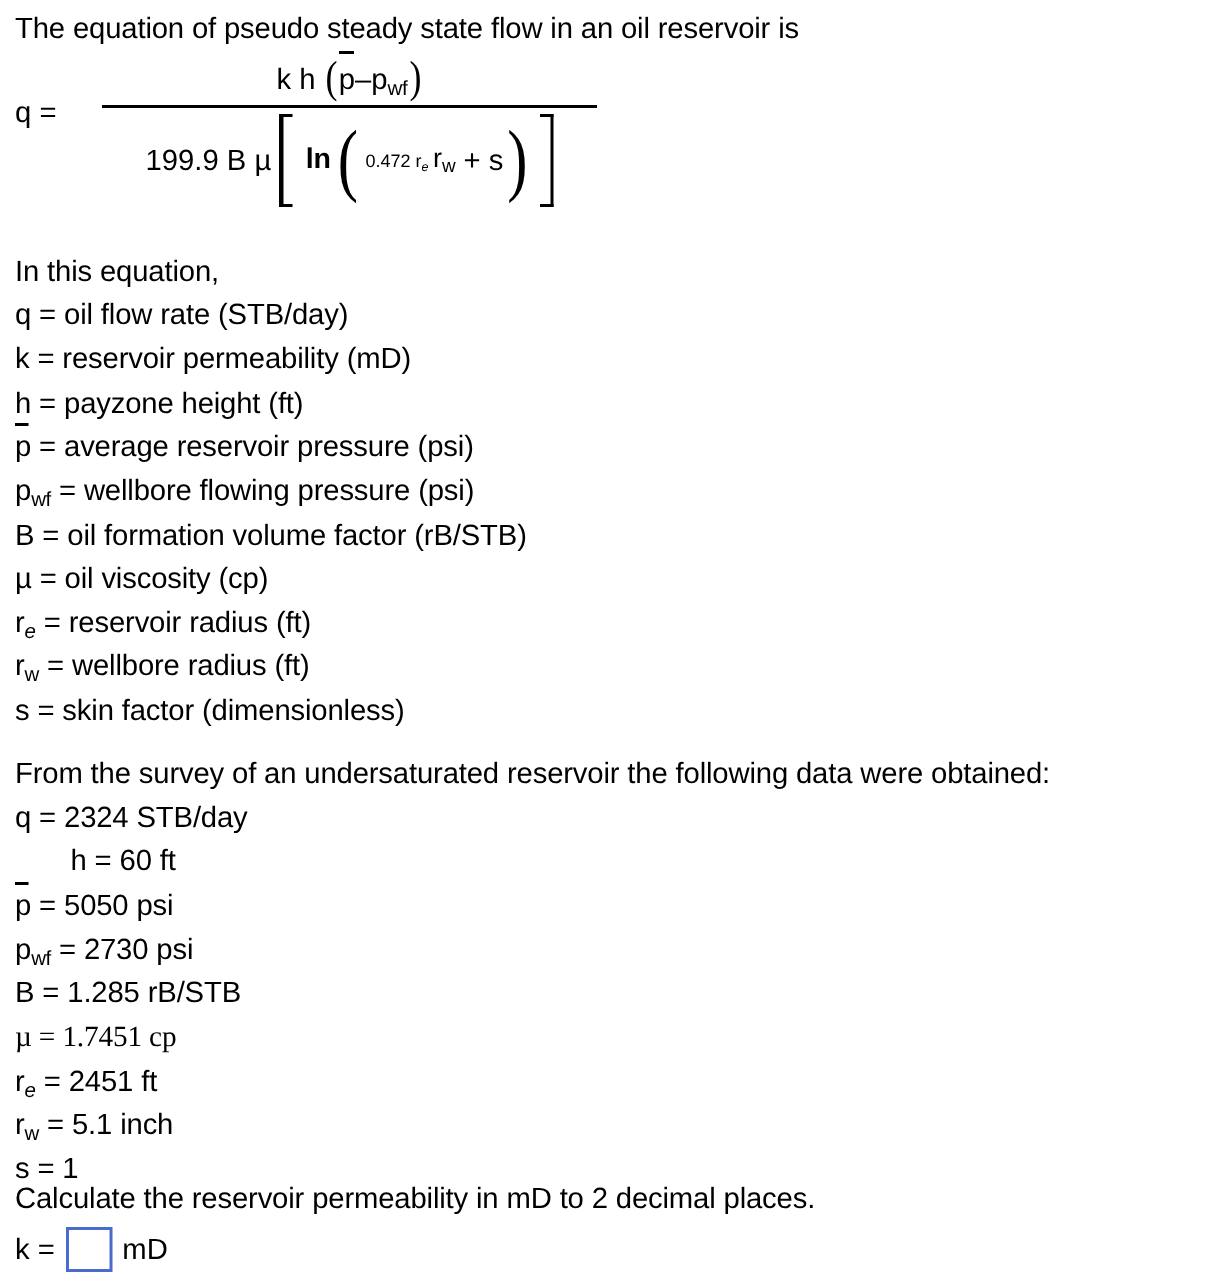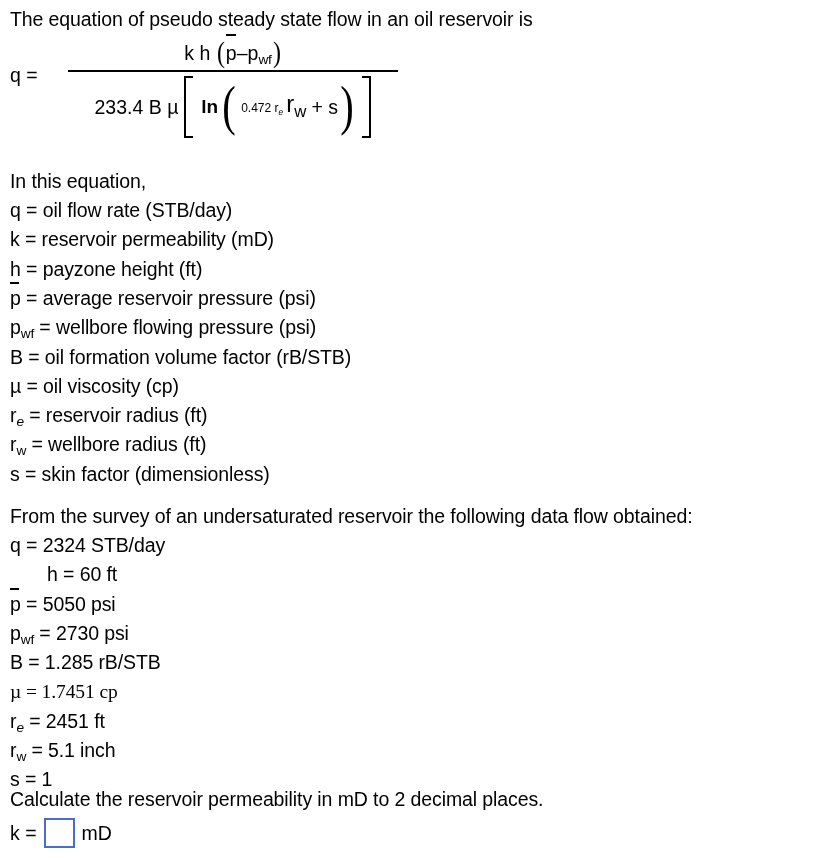--- a/index.html
+++ b/index.html
@@ -166,21 +166,21 @@
   .innerfrac .inum {
     font-size: 12px;
     padding: 0 3px 1px 3px;
     white-space: nowrap;
   }
   .innerfrac .ibar {
     border-top: 2.2px solid #000;
     height: 0;
   }
   .innerfrac .iden {
-    font-size: 24px;
+    font-size: 18px;
     padding-top: 1px;
     white-space: nowrap;
   }
 
   .lnop {
     font-weight: bold;
     font-size: 19px;
     vertical-align: middle;
     padding: 0 2px;
     text-align: right;
@@ -225,21 +225,21 @@
 
     <div id="fraction">
 
       <div id="numerator">
         <span>k h</span><span>&nbsp;</span><span class="paren-num">(</span><span class="ovl"><span class="bar"></span><span>p</span></span><span>–</span><span><span>p</span><sub class="sb">wf</sub></span><span class="paren-num">)</span>
       </div>
 
       <div id="frac-bar"></div>
 
       <div id="denominator">
-        <span>233.4 B</span>
+        <span>199.9 B</span>
           <span>&nbsp;</span>
           <span class="mu">µ</span>
           <span>&nbsp;</span>
           <span class="brk brk-l">
             <i></i>
           </span>
           <span>&nbsp;</span>
           <span class="lnop">ln</span>
           <span class="paren">(</span>
           <span class="innerfrac"><span class="inum"><span>0.472 r</span><sub class="sb-i">e</sub></span><span class="ibar"></span><span class="iden"><span>r</span><sub class="sb">w</sub></span></span>
@@ -263,21 +263,21 @@
       <div class="tline" style="top: 257.6px;"><span><span>h</span></span><span>&nbsp;= payzone height (ft)</span></div>
       <div class="tline" style="top: 286.9px;"><span class="ovl ovl-def"><span class="bar"></span><span>p</span></span><span>&nbsp;= average reservoir pressure (psi)</span></div>
       <div class="tline" style="top: 316.2px;"><span><span>p</span><sub class="sb">wf</sub></span><span>&nbsp;= wellbore flowing pressure (psi)</span></div>
       <div class="tline" style="top: 345.5px;"><span><span>B</span></span><span>&nbsp;= oil formation volume factor (rB/STB)</span></div>
       <div class="tline" style="top: 374.8px;"><span><span>µ</span></span><span>&nbsp;= oil viscosity (cp)</span></div>
       <div class="tline" style="top: 404.1px;"><span><span>r</span><sub class="sb-i">e</sub></span><span>&nbsp;= reservoir radius (ft)</span></div>
       <div class="tline" style="top: 433.4px;"><span><span>r</span><sub class="sb">w</sub></span><span>&nbsp;= wellbore radius (ft)</span></div>
       <div class="tline" style="top: 462.7px;"><span><span>s</span></span><span>&nbsp;= skin factor (dimensionless)</span></div>
     </div>
 
-  <div class="tline" id="survey-heading" style="top:505px;">From the survey of an undersaturated reservoir the following data flow obtained:</div>
+  <div class="tline" id="survey-heading" style="top:505px;">From the survey of an undersaturated reservoir the following data were obtained:</div>
 
   <div id="survey-list">
       <div class="tline" style="top: 534px;"><span><span>q</span></span><span>&nbsp;= 2324 STB/day</span></div>
       <div class="tline" style="top: 563.3px; margin-left: 37px;"><span><span>h</span></span><span>&nbsp;= 60 ft</span></div>
       <div class="tline" style="top: 592.6px;"><span class="ovl ovl-def"><span class="bar"></span><span>p</span></span><span>&nbsp;= 5050 psi</span></div>
       <div class="tline" style="top: 621.9px;"><span><span>p</span><sub class="sb">wf</sub></span><span>&nbsp;= 2730 psi</span></div>
       <div class="tline" style="top: 651.2px;"><span><span>B</span></span><span>&nbsp;= 1.285 rB/STB</span></div>
       <div class="tline" style="top: 680.5px; font-family: Liberation Serif, serif;"><span><span>µ</span></span><span>&nbsp;= 1.7451 cp</span></div>
       <div class="tline" style="top: 709.8px;"><span><span>r</span><sub class="sb-i">e</sub></span><span>&nbsp;= 2451 ft</span></div>
       <div class="tline" style="top: 739.1px;"><span><span>r</span><sub class="sb">w</sub></span><span>&nbsp;= 5.1 inch</span></div>

